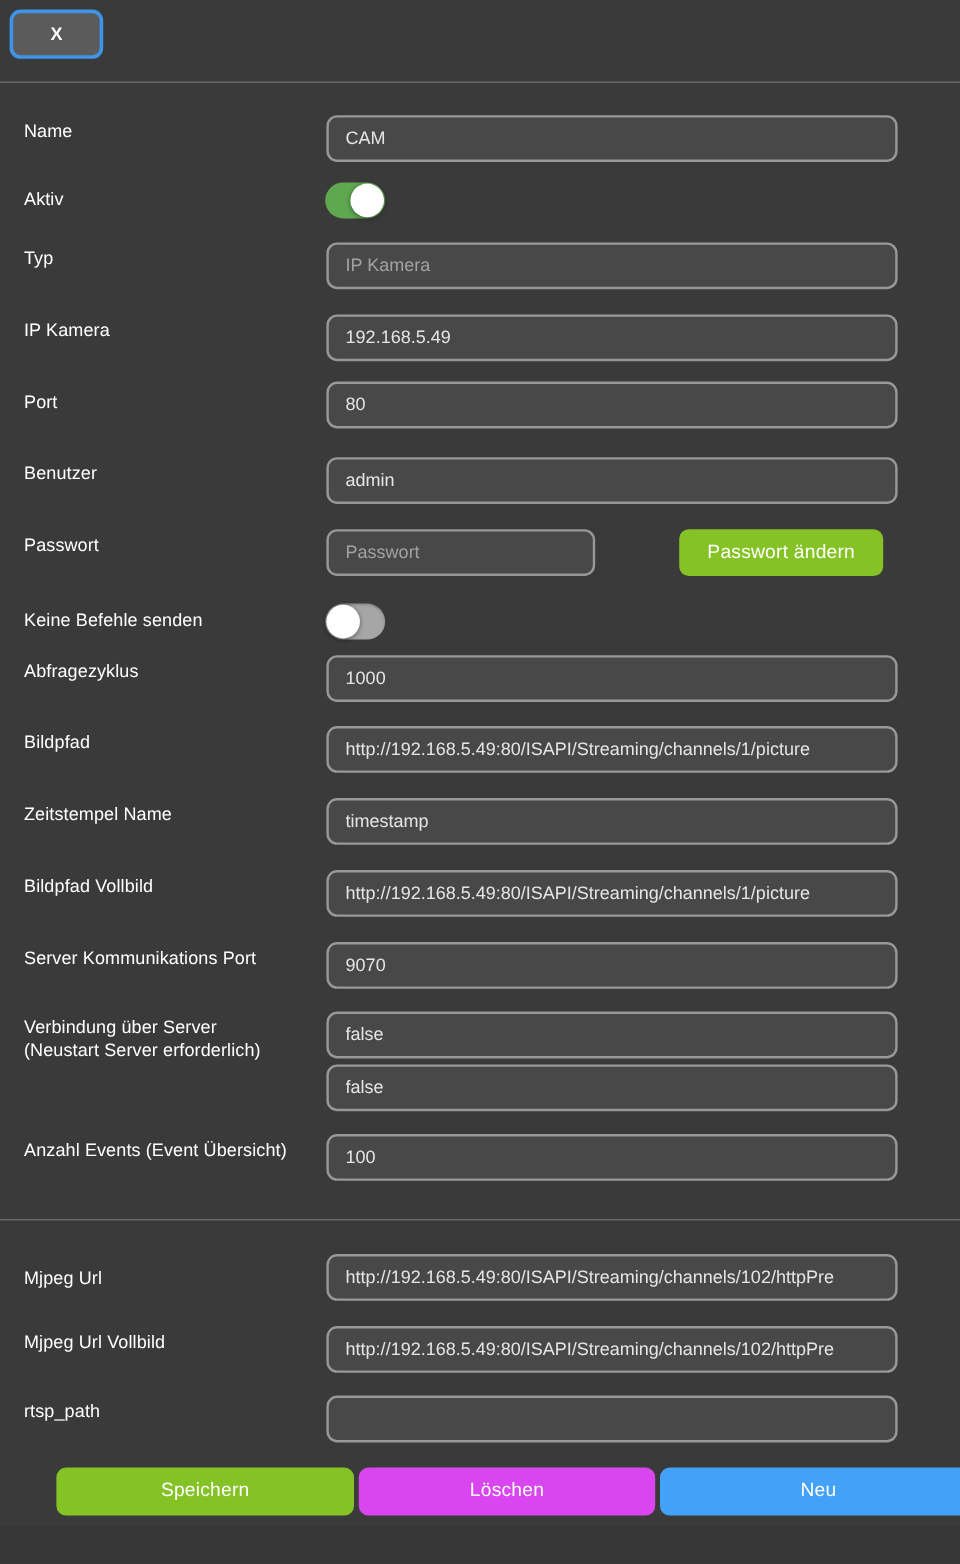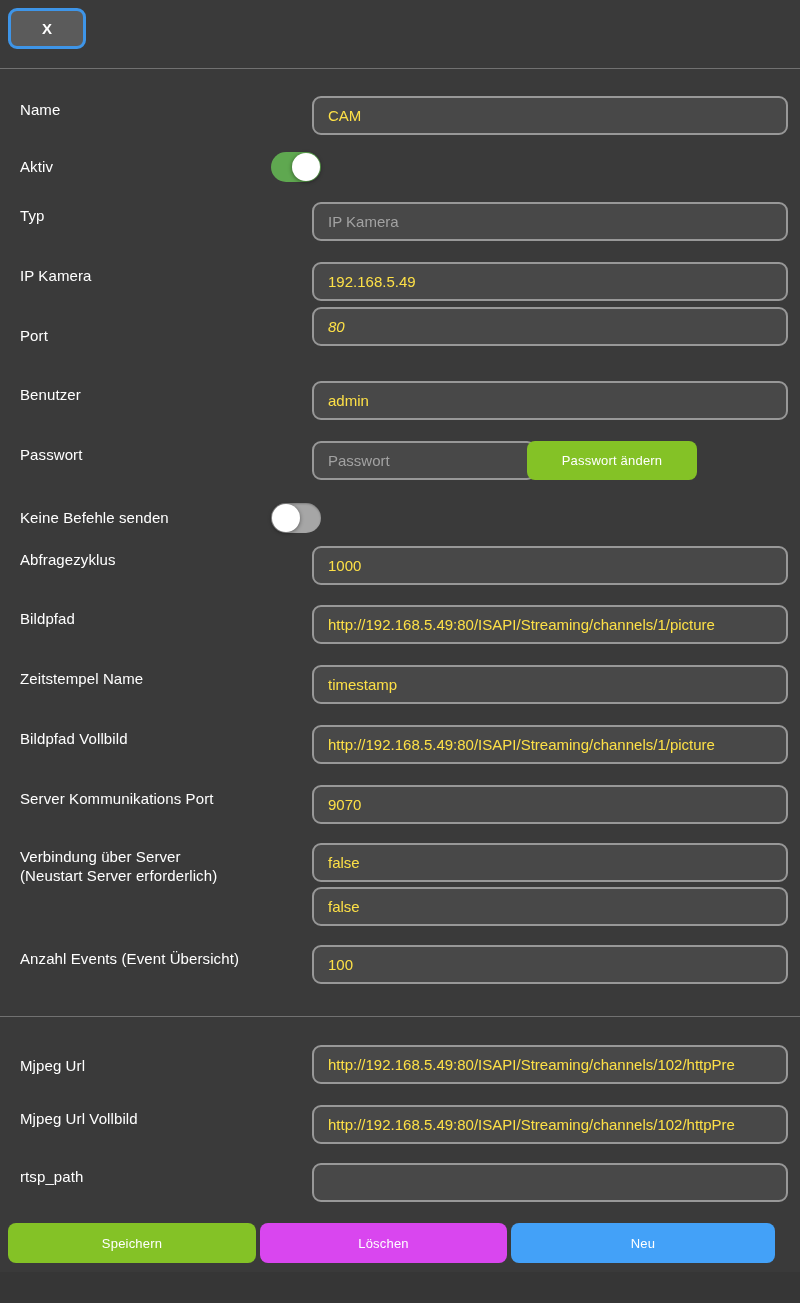--- a/index.html
+++ b/index.html
@@ -10,23 +10,23 @@
     -webkit-font-smoothing:antialiased;
   }
   .divider{position:absolute;left:0;right:0;height:1px;background:#717171;}
   .lbl{
     position:absolute;left:20px;color:#ffffff;font-size:15px;line-height:19px;
     letter-spacing:.1px;white-space:pre;
   }
   .inp{
     position:absolute;left:272px;width:476px;height:39px;box-sizing:border-box;
     background:#484848;border:2px solid #989898;border-radius:9px;
-    color:#fde047;font-size:15px;padding:0 14px;outline:none;
+    color:#e5e5e5;font-size:15px;padding:0 14px;outline:none;
     font-family:"Liberation Sans","DejaVu Sans",sans-serif;
-    white-space:nowrap;overflow:hidden;margin-left:40px;
+    white-space:nowrap;overflow:hidden;
   }
   .inp::placeholder{color:#a2a2a2;opacity:1;}
   .close-btn{
     position:absolute;left:8px;top:8px;width:78px;height:41px;
     background:#5b5b5b;border:3px solid #3e95e8;border-radius:9px;
     color:#ffffff;font-size:15px;font-weight:600;cursor:pointer;
     font-family:"Liberation Sans","DejaVu Sans",sans-serif;
   }
   .toggle{
     position:absolute;left:271px;width:50px;height:30px;border-radius:16px;
@@ -35,22 +35,23 @@
   .toggle.on{background:#5fa850;}
   .toggle.off{background:#a6a6a6;box-shadow:inset 0 1px 2px rgba(0,0,0,.25);}
   .toggle .knob{
     position:absolute;top:1px;width:28px;height:28px;border-radius:50%;
     background:#ffffff;box-shadow:0 1px 4px rgba(0,0,0,.45);
   }
   .toggle.on .knob{right:1px;}
   .toggle.off .knob{left:1px;}
   .pill-btn{
     position:absolute;height:39px;border:none;border-radius:8px;
-    color:#ffffff;font-size:13px;cursor:pointer;letter-spacing:.2px;
+    color:#ffffff;font-size:16px;cursor:pointer;letter-spacing:.2px;
     font-family:"Liberation Sans","DejaVu Sans",sans-serif;
+    margin-left:39px;
   }
   .btn-green{background:#84c226;}
   .btn-red{background:#d946ef;}
   .btn-blue{background:#43a1f8;}
   .footer-band{position:absolute;left:0;right:0;top:1272px;height:31px;background:#363636;}
 </style>
 </head>
 <body>
 
 <button class="close-btn">X</button>
@@ -65,21 +66,21 @@
     <div class="knob"></div>
   </div>
 
 <div class="lbl" style="top:206px">Typ</div>
 <input class="inp" style="top: 202px;" placeholder="IP Kamera">
 
 <div class="lbl" style="top:266px">IP Kamera</div>
 <input class="inp" style="top: 262px;" value="192.168.5.49">
 
 <div class="lbl" style="top:326px">Port</div>
-<input class="inp" style="top: 307px; font-style: italic;" value="80">
+<input class="inp" style="top: 318px;" value="80">
 
 <div class="lbl" style="top:385px">Benutzer</div>
 <input class="inp" style="top: 381px;" value="admin">
 
 <div class="lbl" style="top:445px">Passwort</div>
 <input class="inp" style="top: 441px; width: 224px;" placeholder="Passwort">
 <button class="pill-btn btn-green" style="top:441px;left:527px;width:170px">Passwort ändern</button>
 
 <div class="lbl" style="top:508px">Keine Befehle senden</div>
 <div class="toggle off" style="top:503px">

